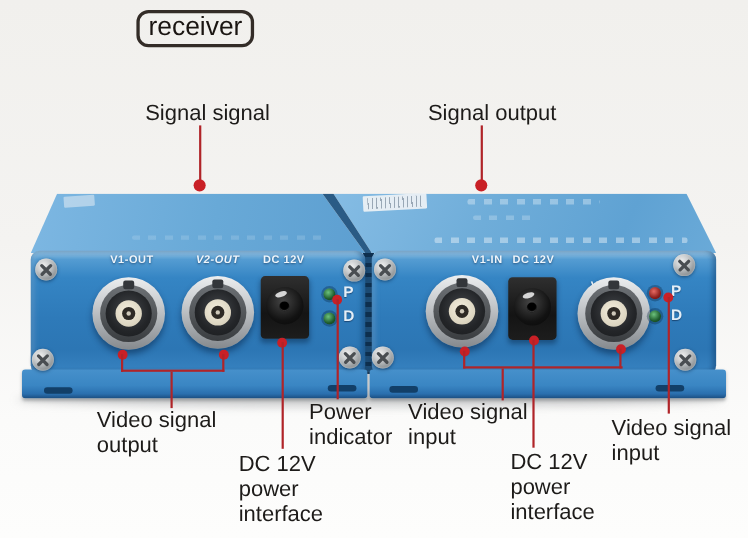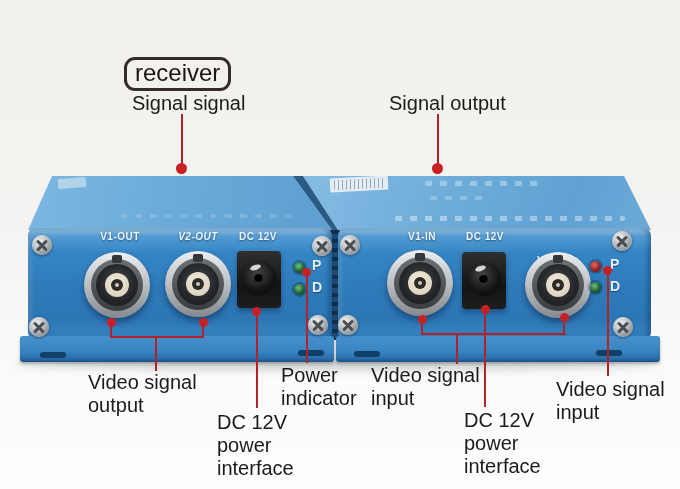--- a/index.html
+++ b/index.html
@@ -12,21 +12,21 @@
   html,body{margin:0;padding:0;}
   #stage{
     position:relative;width:680px;height:489px;overflow:hidden;
     background:linear-gradient(180deg,#f1f0ed 0%,#f4f3f1 45%,#fbfbfa 78%,#fdfdfc 100%);
     font-family:"Liberation Sans",sans-serif;
   }
   .abs{position:absolute;}
   
   .titlebox{
     border:3.5px solid #332c27;border-radius:11px;padding:0px 8px 2px 8px;
-    font-size:24px;line-height:1.1;color:#1a1512;background:transparent;margin-top:48px;
+    font-size:24px;line-height:1.1;color:#1a1512;background:transparent;
   }
   .callout{font-size:20px;line-height:23px;color:#1d1b19;}
   .nowrap{white-space:nowrap;}
   
   .rline{background:var(--annotation_red);width:2px;}
   .rline.h{height:2px;width:auto;}
   .rdot{background:var(--dot_red);border-radius:50%;width:9px;height:9px;}
   .rdot.big{width:11px;height:11px;}
   
   .topface{
@@ -165,21 +165,21 @@
   <div class="abs dcjack" style="left:237px;top:251px;">
     <div class="dc-hole"></div>
     <div class="dc-gleam"></div>
     <div class="dc-pin"></div>
   </div>
   <div class="abs led green" style="left:294px;top:262px;"></div>
   <div class="abs led green" style="left:294px;top:284px;"></div>
   <div class="abs ledlabel" style="left:312px;top:257px;">P</div>
   <div class="abs ledlabel" style="left:312px;top:279px;">D</div>
 
-  <div class="abs portlabel" style="left:387px;top:231px;">V1-IN</div>
+  <div class="abs portlabel" style="left:387px;top:231px;text-align:right;">V1-IN</div>
   <div class="abs portlabel" style="left:450px;top:231px;">DC 12V</div>
   <div class="abs portlabel" style="left:516px;top:231px;margin-top:24px;">V2-IN</div>
 
   <div class="abs bnc" style="left:387px;top:250px;">
     <div class="b-outer"></div>
     <div class="b-ring"></div>
     <div class="b-dark"></div>
     <div class="b-cream"></div>
     <div class="b-pin"></div>
     <div class="b-lug"></div>

